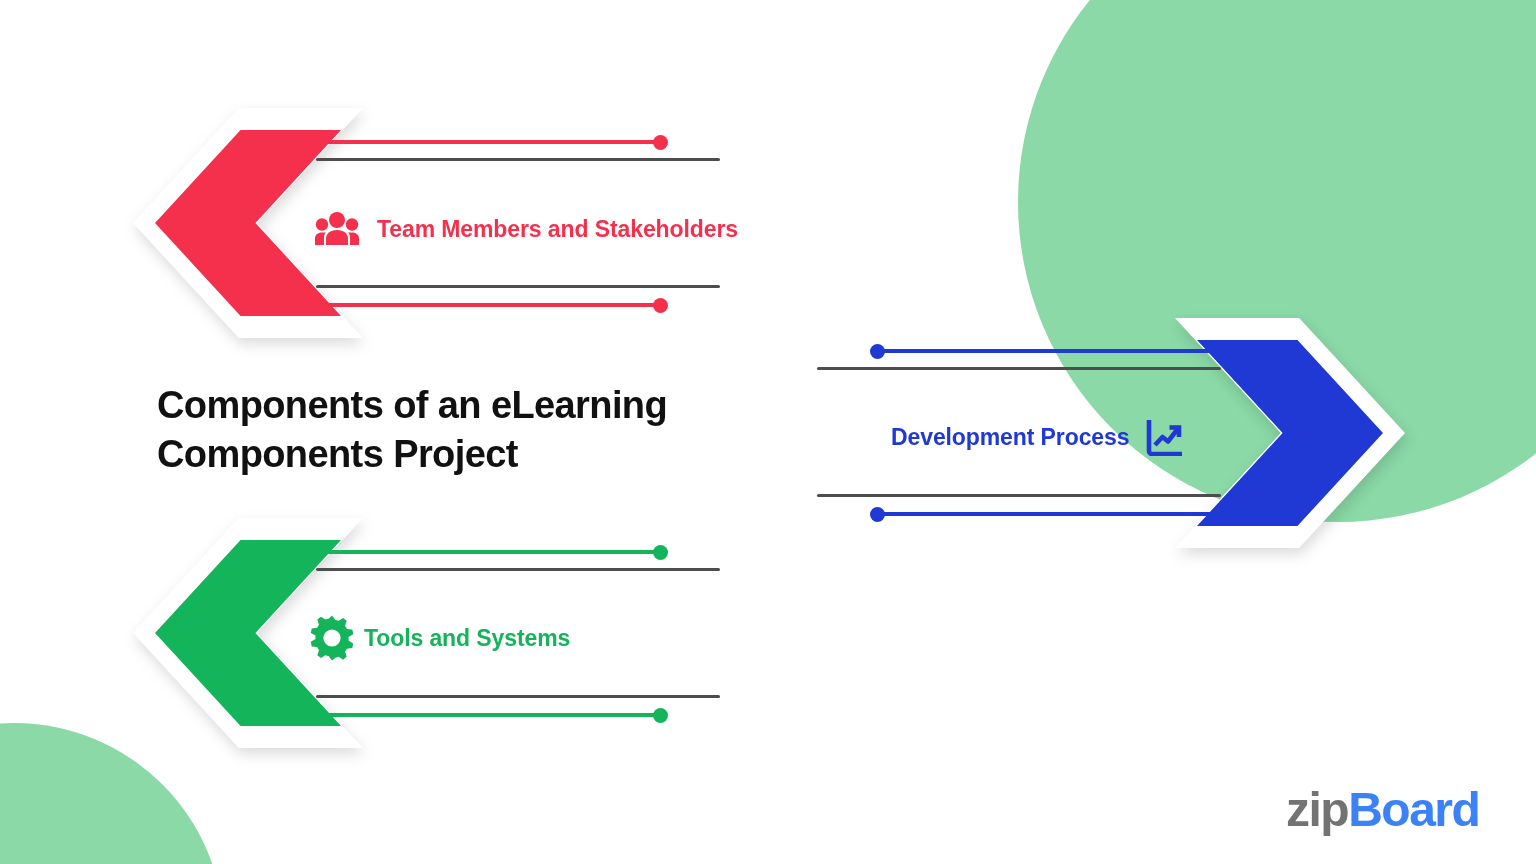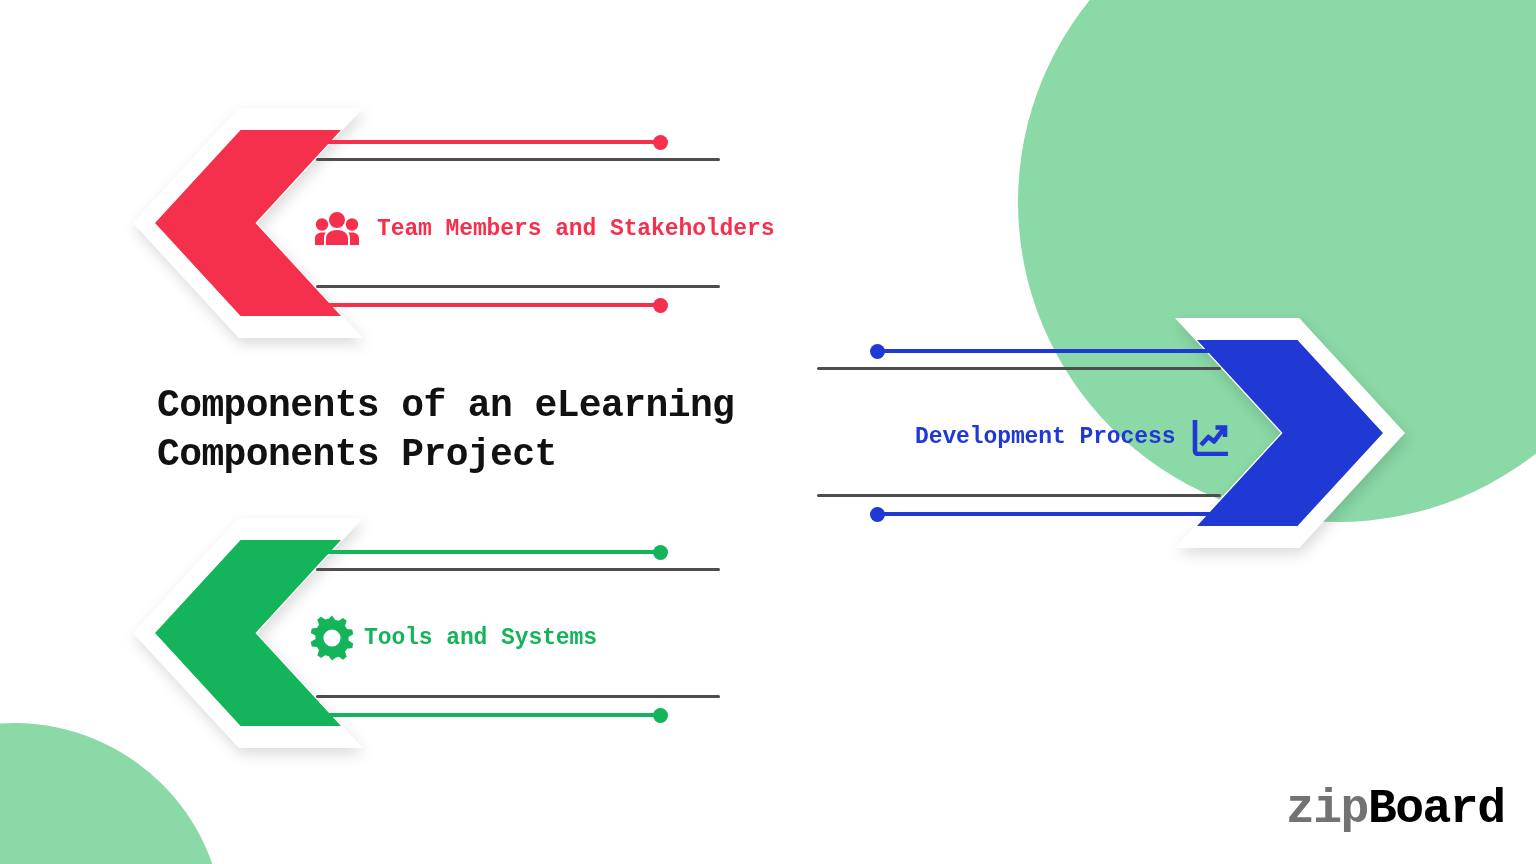--- a/index.html
+++ b/index.html
@@ -6,21 +6,21 @@
     margin: 0;
     padding: 0;
     background: #ffffff;
   }
   #stage {
     position: relative;
     width: 1536px;
     height: 864px;
     background: #ffffff;
     overflow: hidden;
-    font-family: Liberation Mono, monospace;
+    font-family: Liberation Sans, sans-serif;
   }
 
   
   .blob {
     position: absolute;
     border-radius: 50%;
     background: #8ad9a6;
   }
   #blob-top-right {
     width: 640px;
@@ -137,21 +137,21 @@
   #logo {
     position: absolute;
     left: 1286px;
     top: 782px;
     font-size: 48px;
     font-weight: bold;
     letter-spacing: -1.5px;
     white-space: nowrap;
   }
   #logo .logo-zip { color: #737373; }
-  #logo .logo-board { color: #000000; }
+  #logo .logo-board { color: #3b82f6; }
 </style>
 </head>
 <body>
 
 <div id="stage">
 
   <div class="blob" id="blob-top-right"></div>
   <div class="blob" id="blob-bottom-left"></div>
 
   <div class="chev-group point-left" id="chev-red">
@@ -199,21 +199,21 @@
     <div class="dot" style="left:53px; background:#2038d4;"></div>
     <div class="line gray" style="left:0; top:18px; width:404px;"></div>
   </div>
 
   <div class="conn" style="left:817px; top:494px; width:404px;">
     <div class="line gray" style="left:0; top:0; width:404px;"></div>
     <div class="line" style="left:60px; top:18px; width:344px; background:#2038d4;"></div>
     <div class="dot" style="left:53px; top:12.5px; background:#2038d4;"></div>
   </div>
 
-  <div class="label-row" style="left:915px; top:417px;">
+  <div class="label-row" style="left:891px; top:417px;">
     <span class="label-text" style="color:#2038d4;">Development Process</span>
     <span class="icon-box" style="width:40px;height:40px;">
       <svg width="38" height="38" viewBox="0 0 38 38" aria-hidden="true">
         <path d="M3 2v31a3 3 0 003 3h30" fill="none" stroke="#2038d4" stroke-width="4.6"></path>
         <path d="M9 27l7.5-8 5.5 4.5L32 10.5" fill="none" stroke="#2038d4" stroke-width="4.6" stroke-linejoin="round" stroke-linecap="butt"></path>
         <path d="M23.5 9.5H33v9.5" fill="none" stroke="#2038d4" stroke-width="4.6" stroke-linejoin="miter"></path>
       </svg>
     </span>
   </div>
 

